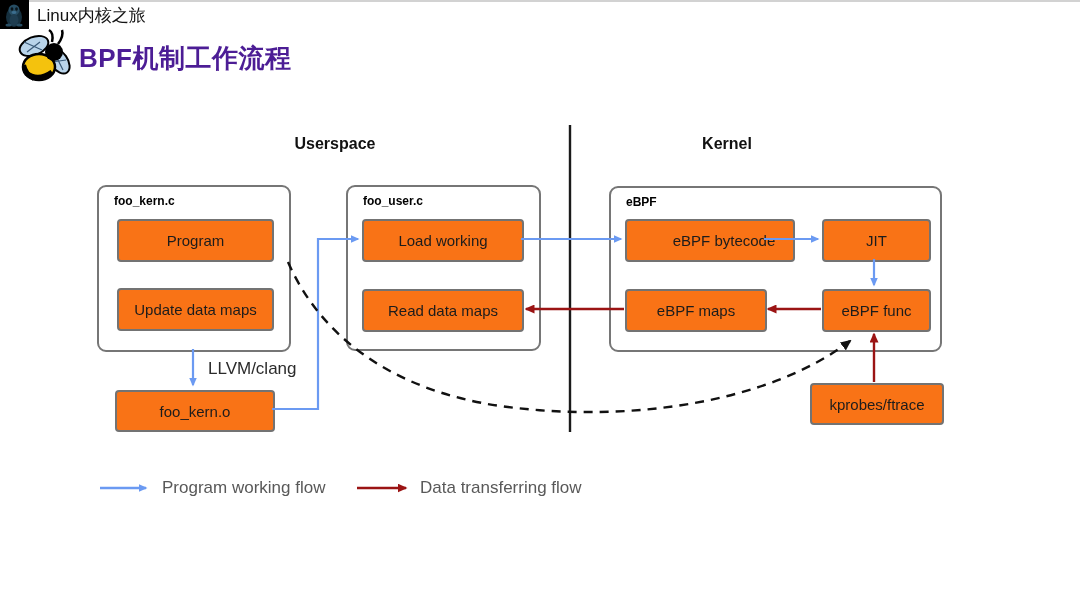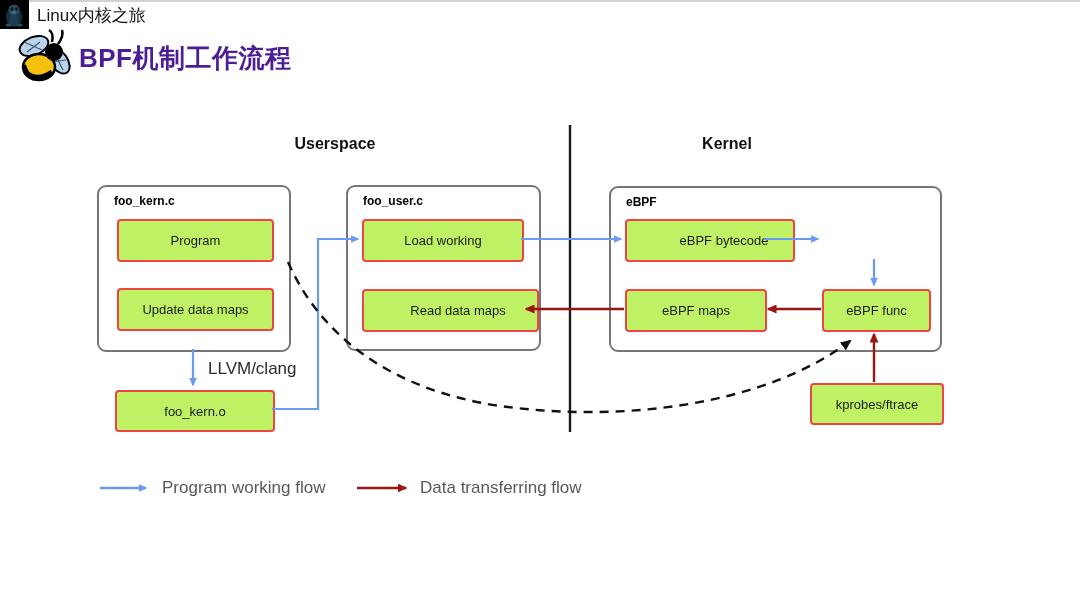--- a/index.html
+++ b/index.html
@@ -19,23 +19,23 @@
   .zone-label.userspace{left:240px;top:135px;width:190px;text-align:center;}
   .zone-label.kernel{left:632px;top:135px;width:190px;text-align:center;}
 
   .outer-box{
     position:absolute;border:2px solid #767676;border-radius:9px;background:transparent;
   }
   .outer-box .box-title{
     position:absolute;left:15px;top:7px;font-size:12px;font-weight:bold;color:#000;
   }
   .node{
-    position:absolute;border:2px solid #ef4444;border-radius:4px;background:#bef264;
+    position:absolute;border:2px solid #737373;border-radius:4px;background:#f97316;
     display:flex;align-items:center;justify-content:center;
-    font-size:13px;color:#1c1c1c;white-space:nowrap;
+    font-size:15px;color:#1c1c1c;white-space:nowrap;
   }
   .flow-label{position:absolute;font-size:17px;color:#2b2b2b;}
 
   .legend-text{position:absolute;font-size:17px;font-weight:normal;color:#595959;}
 
   svg.wires{position:absolute;left:0;top:0;pointer-events:none;}
 </style>
 </head>
 <body>
 
@@ -84,26 +84,27 @@
   <div class="outer-box" style="left:97px;top:185px;width:190px;height:163px;">
     <div class="box-title">foo_kern.c</div>
   </div>
   <div class="node" style="left:117px;top:219px;width:153px;height:39px;">Program</div>
   <div class="node" style="left:117px;top:288px;width:153px;height:39px;">Update data maps</div>
 
   <div class="outer-box" style="left:346px;top:185px;width:191px;height:162px;">
     <div class="box-title">foo_user.c</div>
   </div>
   <div class="node" style="left:362px;top:219px;width:158px;height:39px;">Load working</div>
-  <div class="node" style="left:362px;top:289px;width:158px;height:39px;padding-left:15px;">Read data maps</div>
+  <div class="node" style="left:362px;top:289px;width:158px;height:39px;">Read data maps</div>
 
   <div class="outer-box" style="left:609px;top:186px;width:329px;height:162px;">
     <div class="box-title">eBPF</div>
   </div>
   <div class="node" style="left:625px;top:219px;width:138px;height:39px;padding-left:28px;">eBPF bytecode</div>
+  <div class="node" style="left:822px;top:219px;width:105px;height:39px;">JIT</div>
   <div class="node" style="left:625px;top:289px;width:138px;height:39px;">eBPF maps</div>
   <div class="node" style="left:115px;top:390px;width:156px;height:38px;">foo_kern.o</div>
 
   <div class="node" style="left:822px;top:289px;width:105px;height:39px;">eBPF func</div>
   <div class="node" style="left:810px;top:383px;width:130px;height:38px;">kprobes/ftrace</div>
 
   <div class="flow-label" style="left:208px;top:359px;">LLVM/clang</div>
 
   <svg class="wires" width="1080" height="608" viewBox="0 0 1080 608">
     <defs>

